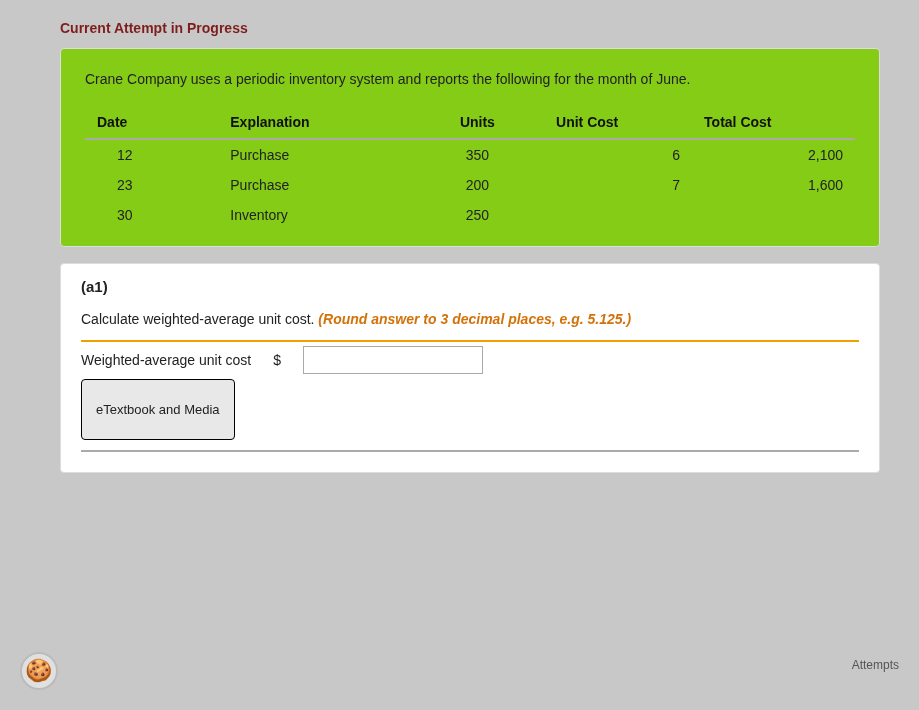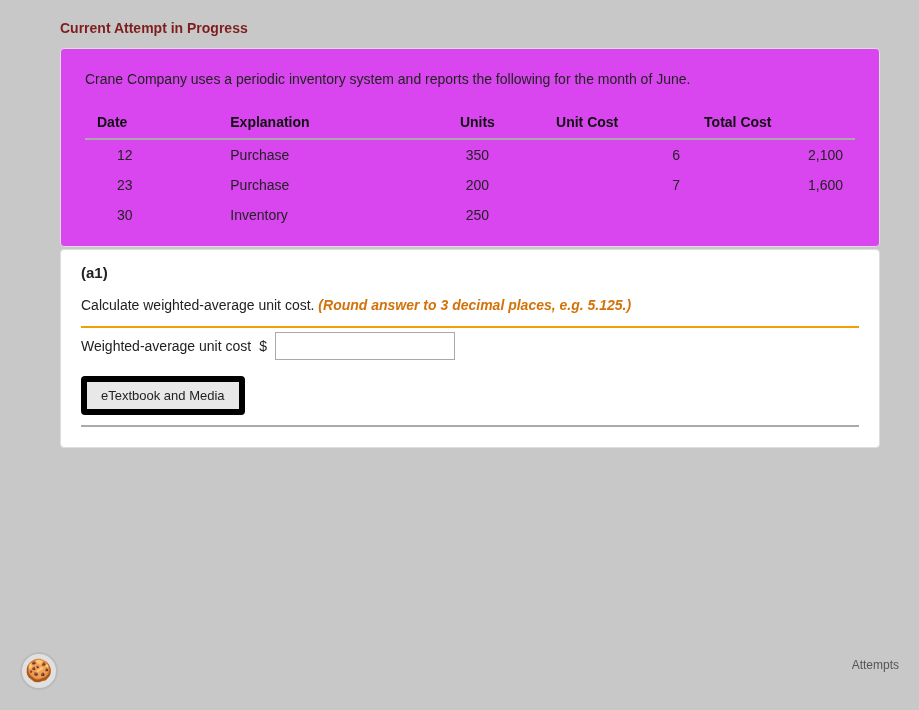--- a/index.html
+++ b/index.html
@@ -22,26 +22,26 @@
     }
 
     .current-attempt-label {
       font-size: 14px;
       font-weight: 600;
       color: #7f1d1d;
       margin-bottom: 12px;
     }
 
     .main-card {
-      background: #d946ef;
+      background: #84cc16;
       border: 1px solid #ddd;
       border-radius: 4px;
       width: 820px;
       padding: 20px 24px 16px 24px;
-      margin-bottom: 2px;
+      margin-bottom: 16px;
     }
 
     .intro-text {
       font-size: 14px;
       color: #222;
       margin-bottom: 18px;
       line-height: 1.5;
     }
 
     table {
@@ -108,22 +108,22 @@
 
     .instruction-text .bold-orange {
       font-weight: 700;
       font-style: italic;
       color: #d4720a;
     }
 
     .weighted-avg-row {
       display: flex;
       align-items: center;
-      gap: 8px;
-      margin-bottom: 16px;
+      gap: 22px;
+      margin-bottom: 5px;
     }
 
     .weighted-avg-label {
       font-size: 14px;
       color: #222;
     }
 
     .dollar-sign {
       font-size: 14px;
       color: #222;
@@ -135,23 +135,23 @@
       height: 28px;
       width: 180px;
       font-size: 14px;
       padding: 0 6px;
       outline: none;
     }
 
     .etextbook-btn {
       display: inline-block;
       background: #e8e8e8;
-      border: 6px solid #000000;
+      border: 1px solid #000000;
       border-radius: 4px;
-      padding: 6px 14px;
+      padding: 22px 14px;
       font-size: 13px;
       color: #222;
       cursor: pointer;
       margin-bottom: 6px;
     }
 
     .bottom-line {
       width: 100%;
       height: 2px;
       background: #aaa;

